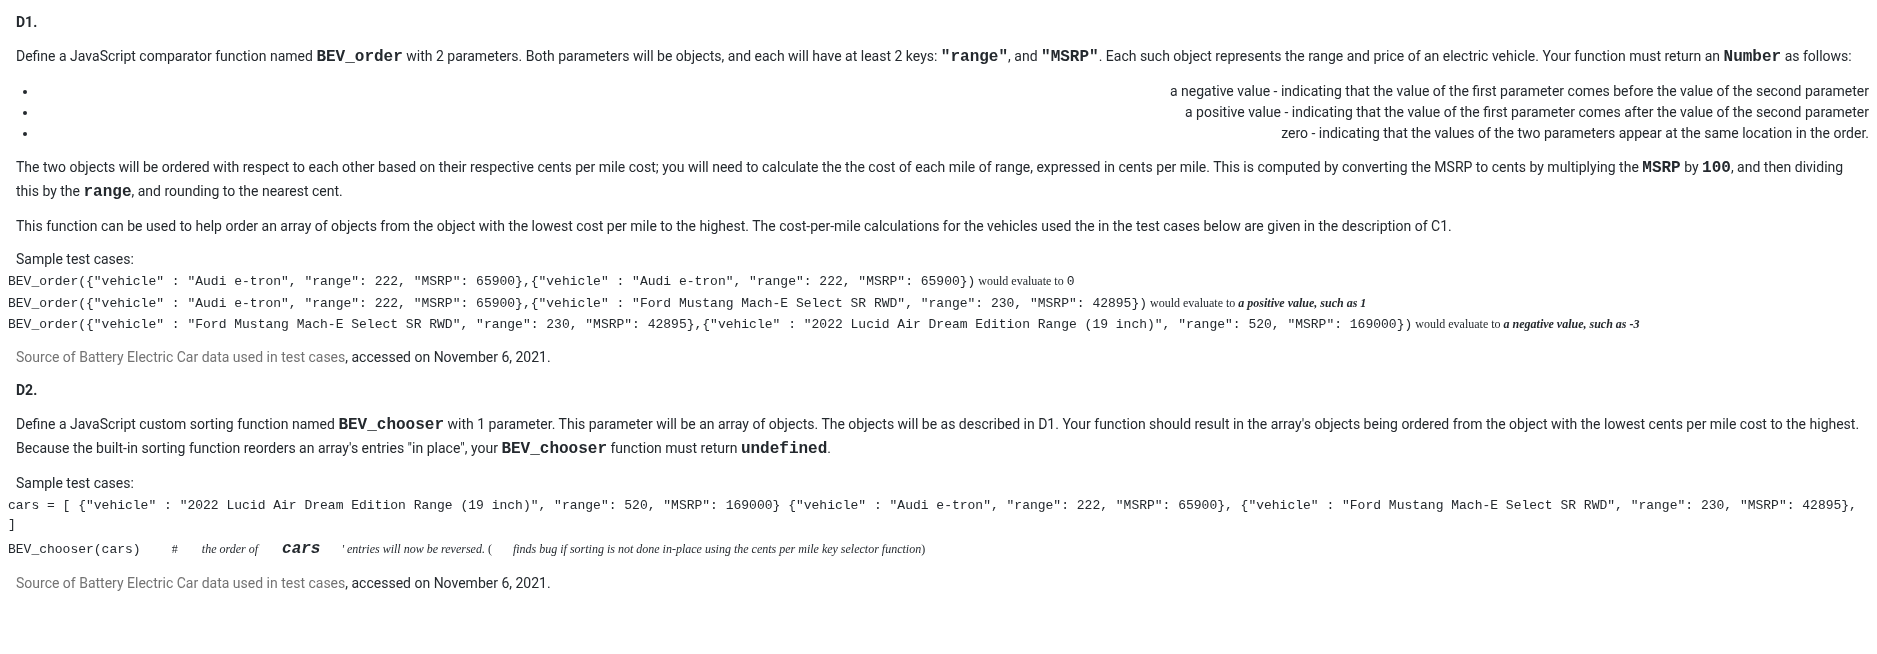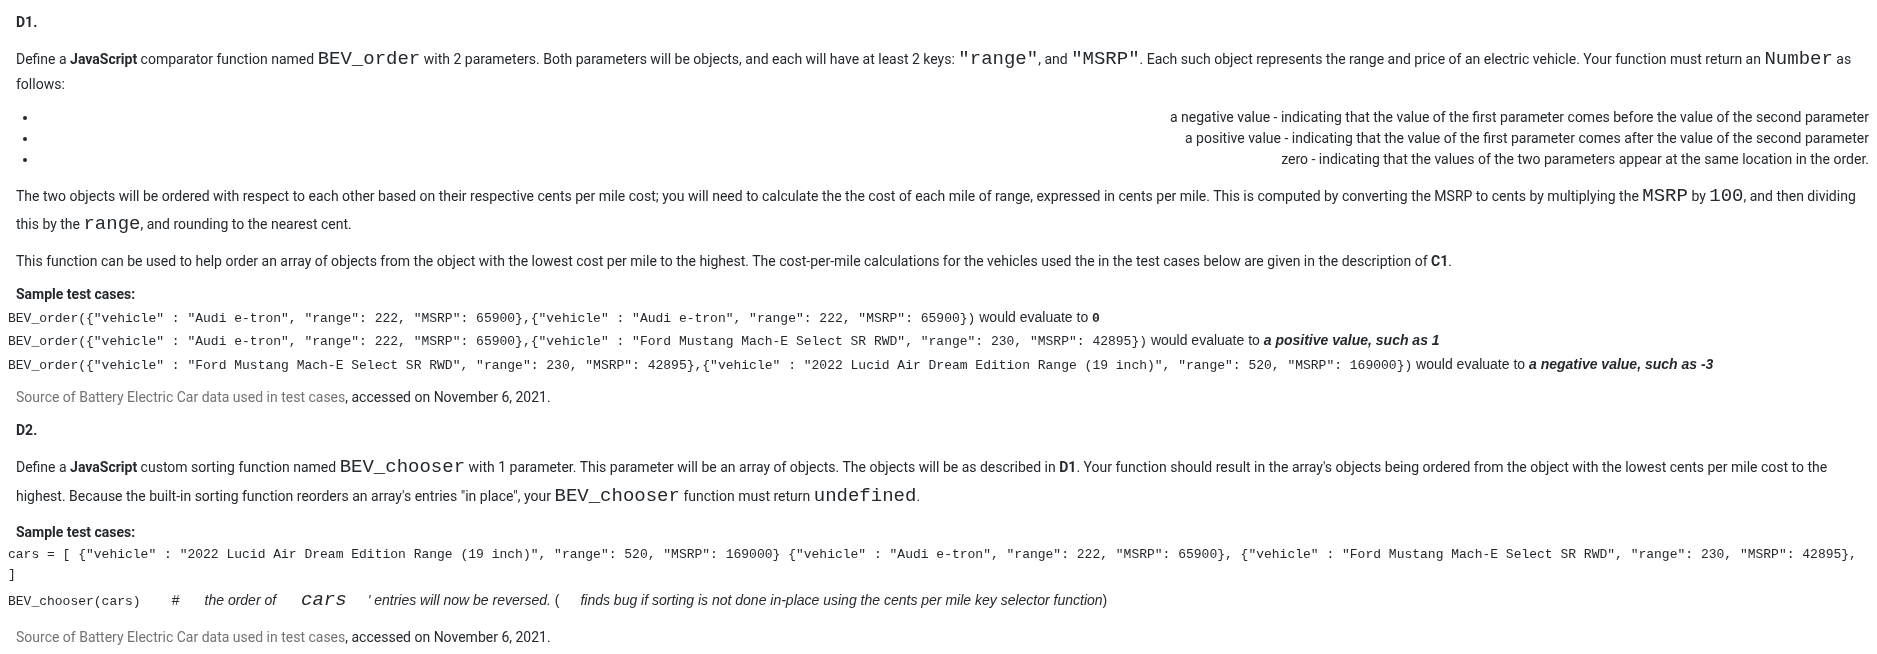--- a/index.html
+++ b/index.html
@@ -14,54 +14,55 @@
     .heading {
       font-weight: 700;
       margin: 2px 0 12px 0;
     }
     p {
       margin: 0 0 12px 0;
       padding-left: 8px;
     }
     code {
       font-family: "SFMono-Regular", Consolas, "Liberation Mono", Menlo, monospace;
-      font-size: 19px;
+      font-size: 16px;
+      font-weight: bold;
     }
     ul {
       margin: 0 0 12px 0;
       padding-left: 30px;
       text-align: right;
     }
     li {
       margin: 0;
     }
     .bold {
-      font-weight: 700;
+      font-weight: 400;
     }
     .italic {
       font-style: italic;
       margin-left: 21px;
     }
     .bold-italic {
       font-weight: 700;
       font-style: italic;
       margin-top: 27px;
     }
     a {
       color: #737373;
       text-decoration: none;
     }
     .test-line {
       font-family: "SFMono-Regular", Consolas, "Liberation Mono", Menlo, monospace;
       font-size: 13px;
       margin: 0 0 2px 0;
     }
     .test-line .result-plain {
-      font-family: Liberation Sans, sans-serif;
-      font-size: 14px;
+      font-family: Liberation Serif, serif;
+      font-size: 12px;
     }
     .tests-block {
       margin-bottom: 12px;
     }
   </style>
 </head>
 <body>
 
 <p class="heading">D1.</p>
 

